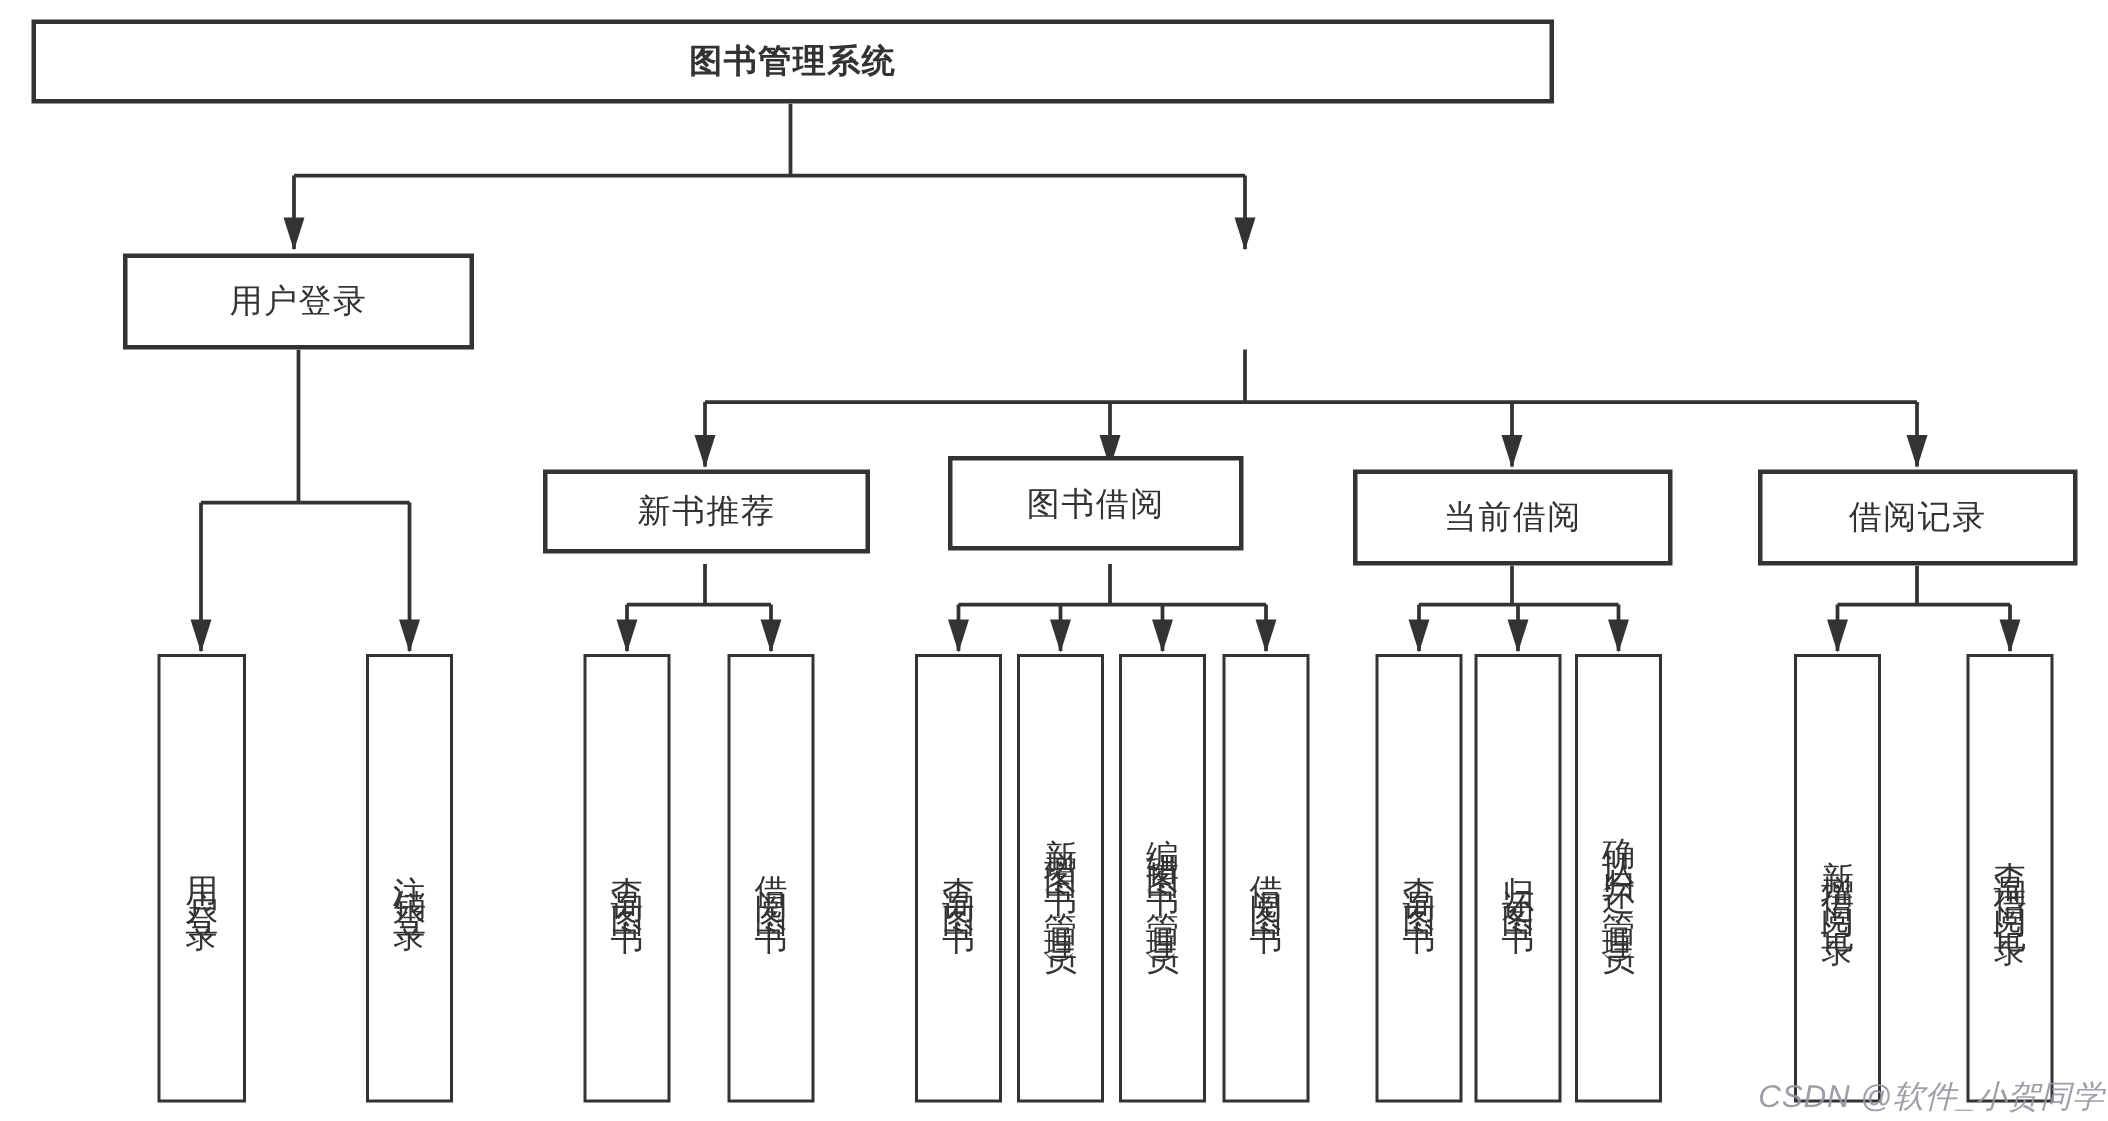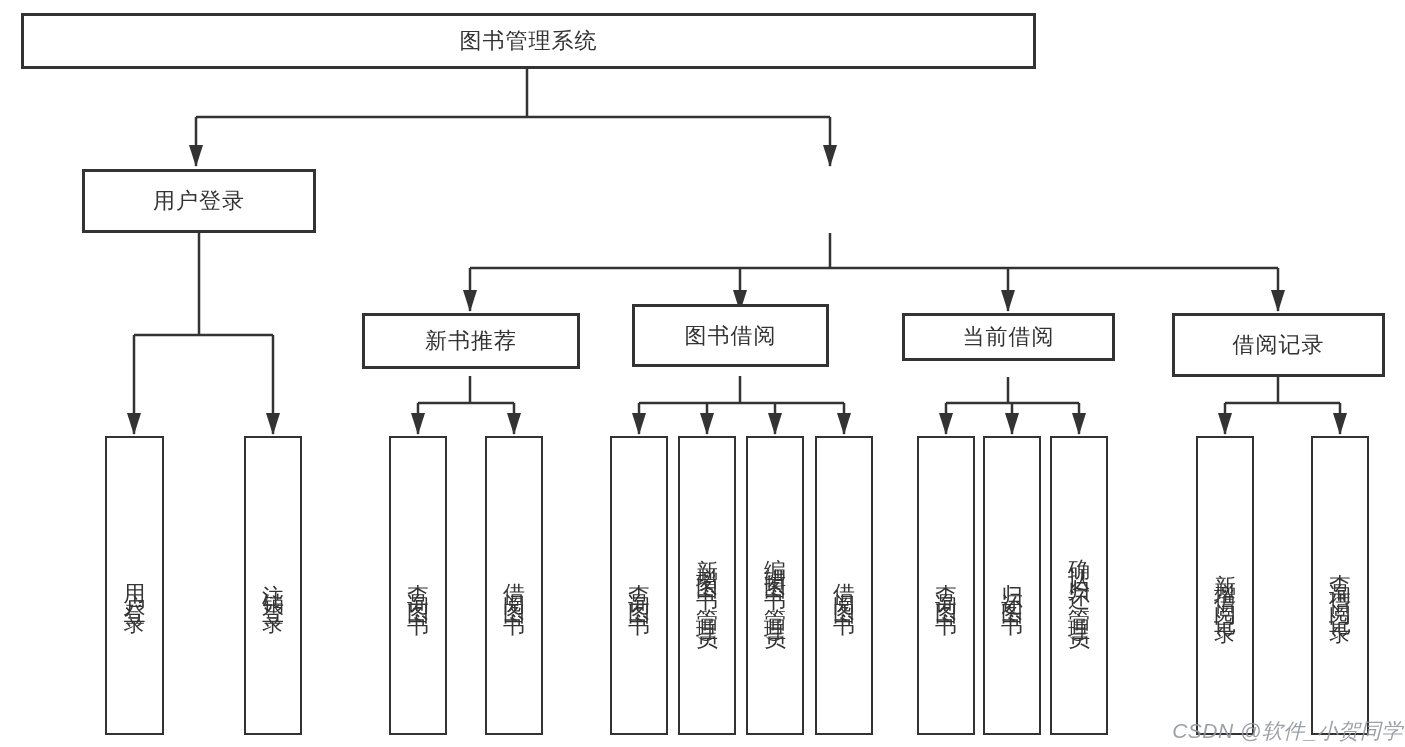--- a/index.html
+++ b/index.html
@@ -94,35 +94,35 @@
       <path d="M946,403 V434" marker-end="url(#arrow)"></path>
       <path d="M1012,403 V434" marker-end="url(#arrow)"></path>
       <path d="M1079,403 V434" marker-end="url(#arrow)"></path>
 
       <path d="M1278,377 V403 M1225,403 H1340"></path>
       <path d="M1225,403 V434" marker-end="url(#arrow)"></path>
       <path d="M1340,403 V434" marker-end="url(#arrow)"></path>
     </g>
   </svg>
 
-  <div class="node" style="left:21px; top:13px; width:1015px; height:56px;">
+  <div class="node" style="left:21px; top:13px; width:1015px; height:56px;font-weight:bold;">
     <span>图书管理系统</span>
   </div>
 
   <div class="node" style="left:82px; top:169px; width:234px; height:64px;">
     <span>用户登录</span>
   </div>
 
   <div class="node" style="left:362px; top:313px; width:218px; height:56px;align-items:center;">
     <span>新书推荐</span>
   </div>
   <div class="node" style="left:632px; top:304px; width:197px; height:63px;">
     <span>图书借阅</span>
   </div>
-  <div class="node" style="left:902px; top:313px; width:213px; height:48px;">
+  <div class="node" style="left:902px; top:313px; width:213px; height:64px;">
     <span>当前借阅</span>
   </div>
   <div class="node" style="left:1172px; top:313px; width:213px; height:64px;">
     <span>借阅记录</span>
   </div>
 
   <div class="node leaf" style="left:105px; top:436px; width:59px; height:299px;">
     <span class="vtext">用户登录</span>
   </div>
   <div class="node leaf" style="left:244px; top:436px; width:58px; height:299px;">

